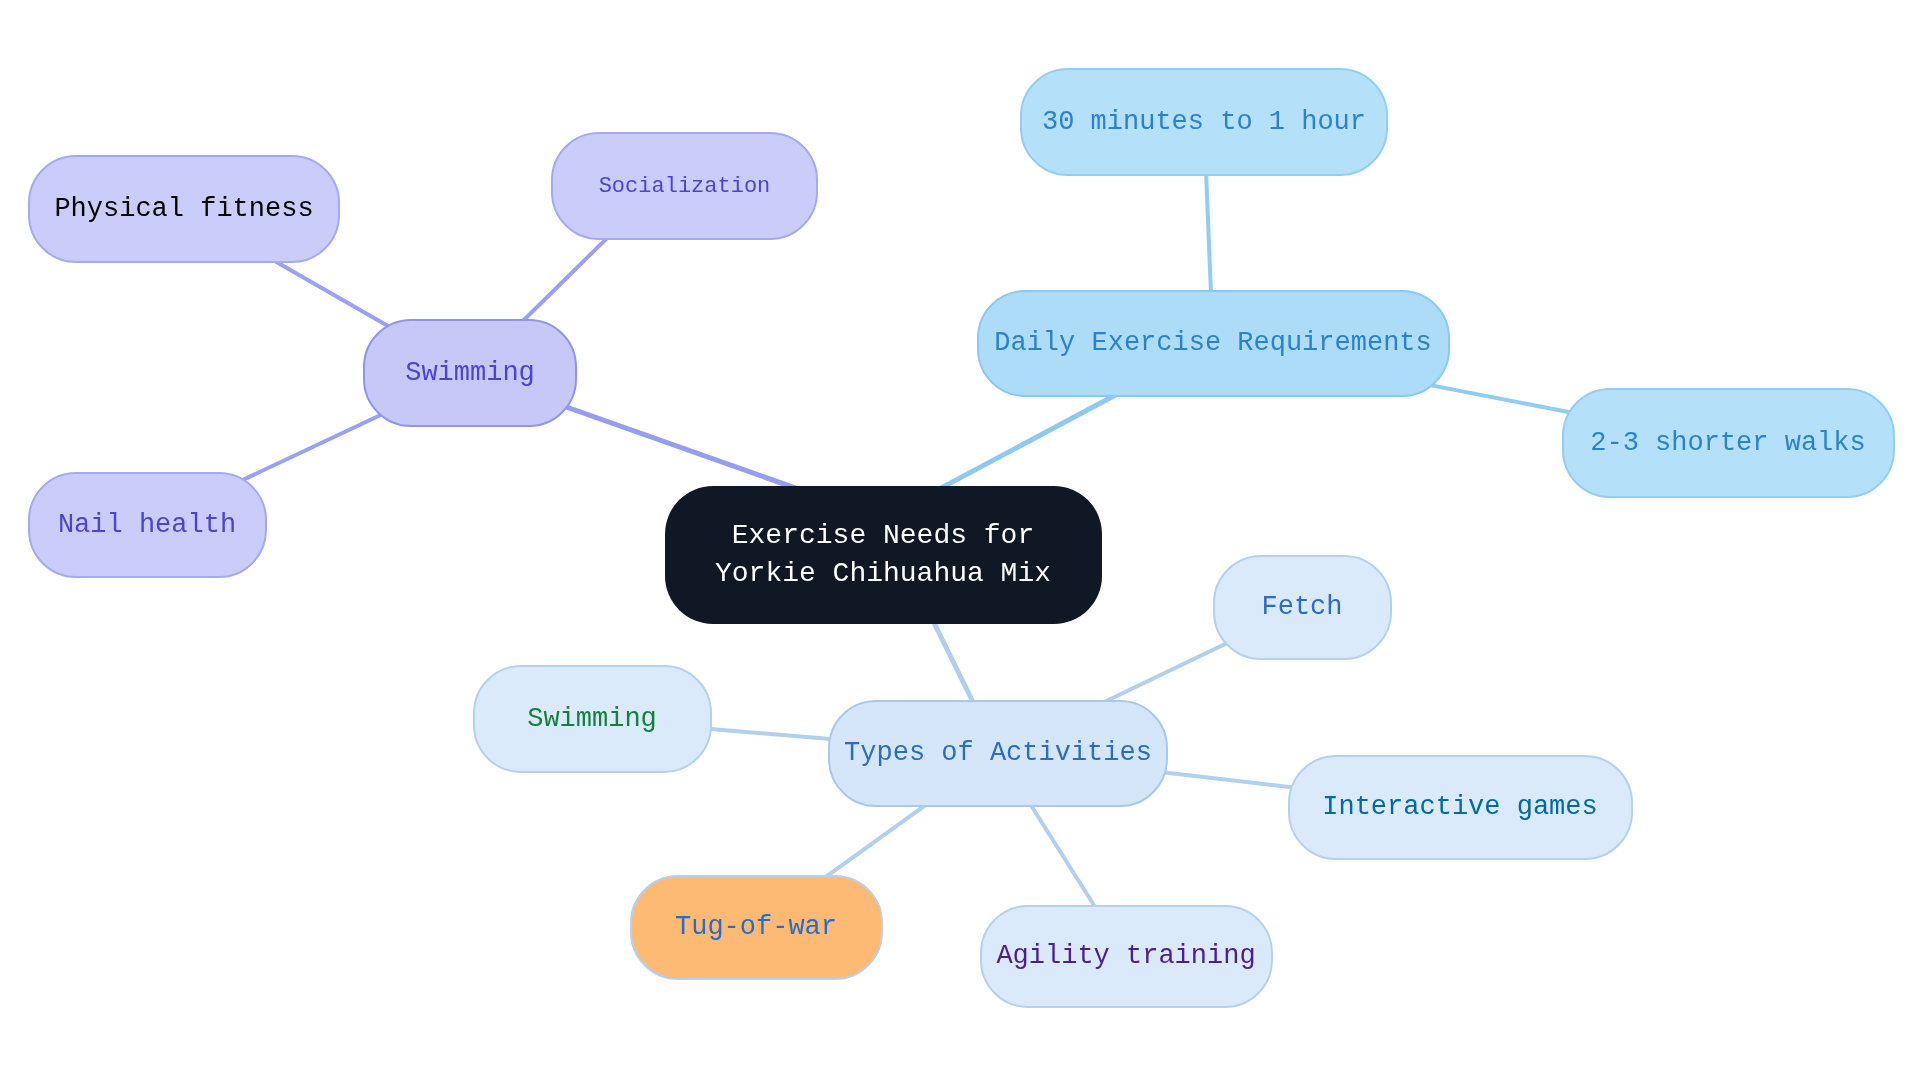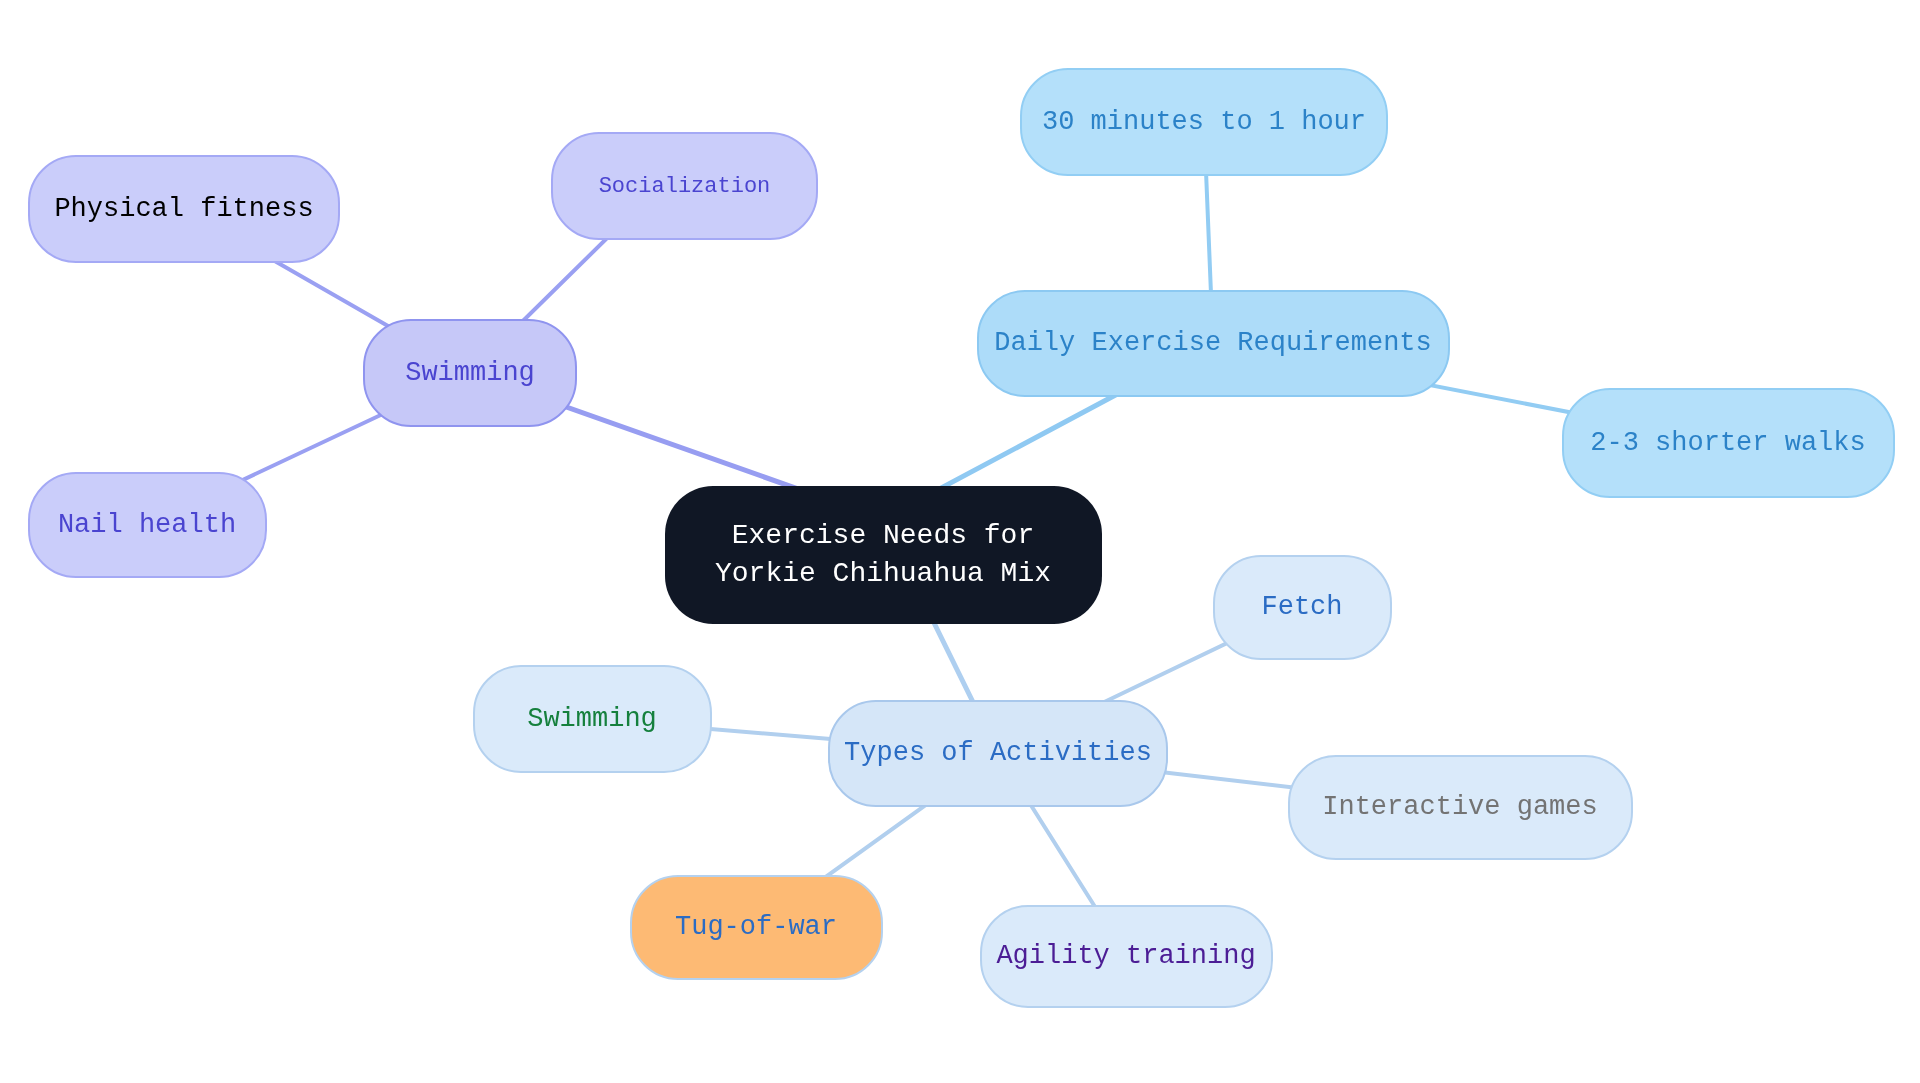--- a/index.html
+++ b/index.html
@@ -70,21 +70,21 @@
       </div>
       <div class="node" style="left: 828px; top: 699.5px; width: 340px; height: 107px; background: rgb(213, 230, 248); border-color: rgb(169, 200, 236); color: rgb(43, 108, 196); font-size: 27px;">
         <span>Types of Activities</span>
       </div>
       <div class="node" style="left: 472.5px; top: 665px; width: 239px; height: 108px; background: rgb(218, 234, 250); border-color: rgb(180, 209, 239); color: #15803d; font-size: 27px;">
         <span>Swimming</span>
       </div>
       <div class="node" style="left: 1212.5px; top: 554.5px; width: 179px; height: 105px; background: rgb(218, 234, 250); border-color: rgb(180, 209, 239); color: rgb(43, 108, 196); font-size: 27px;">
         <span>Fetch</span>
       </div>
-      <div class="node" style="left: 1287.5px; top: 754.5px; width: 345px; height: 105px; background: rgb(218, 234, 250); border-color: rgb(180, 209, 239); color: #737373; font-size: 27px;">
+      <div class="node" style="left: 1287.5px; top: 754.5px; width: 345px; height: 105px; background: rgb(218, 234, 250); border-color: rgb(180, 209, 239); color: #0369a1; font-size: 27px;">
         <span>Interactive games</span>
       </div>
       <div class="node" style="left: 629.5px; top: 874.5px; width: 253px; height: 105px; background: #fdba74; border-color: rgb(180, 209, 239); color: rgb(43, 108, 196); font-size: 27px;">
         <span>Tug-of-war</span>
       </div>
       <div class="node" style="left: 979.5px; top: 904.5px; width: 293px; height: 103px; background: rgb(218, 234, 250); border-color: rgb(180, 209, 239); color: #4c1d95; font-size: 27px;">
         <span>Agility training</span>
       </div>
     </div>
 </div>

